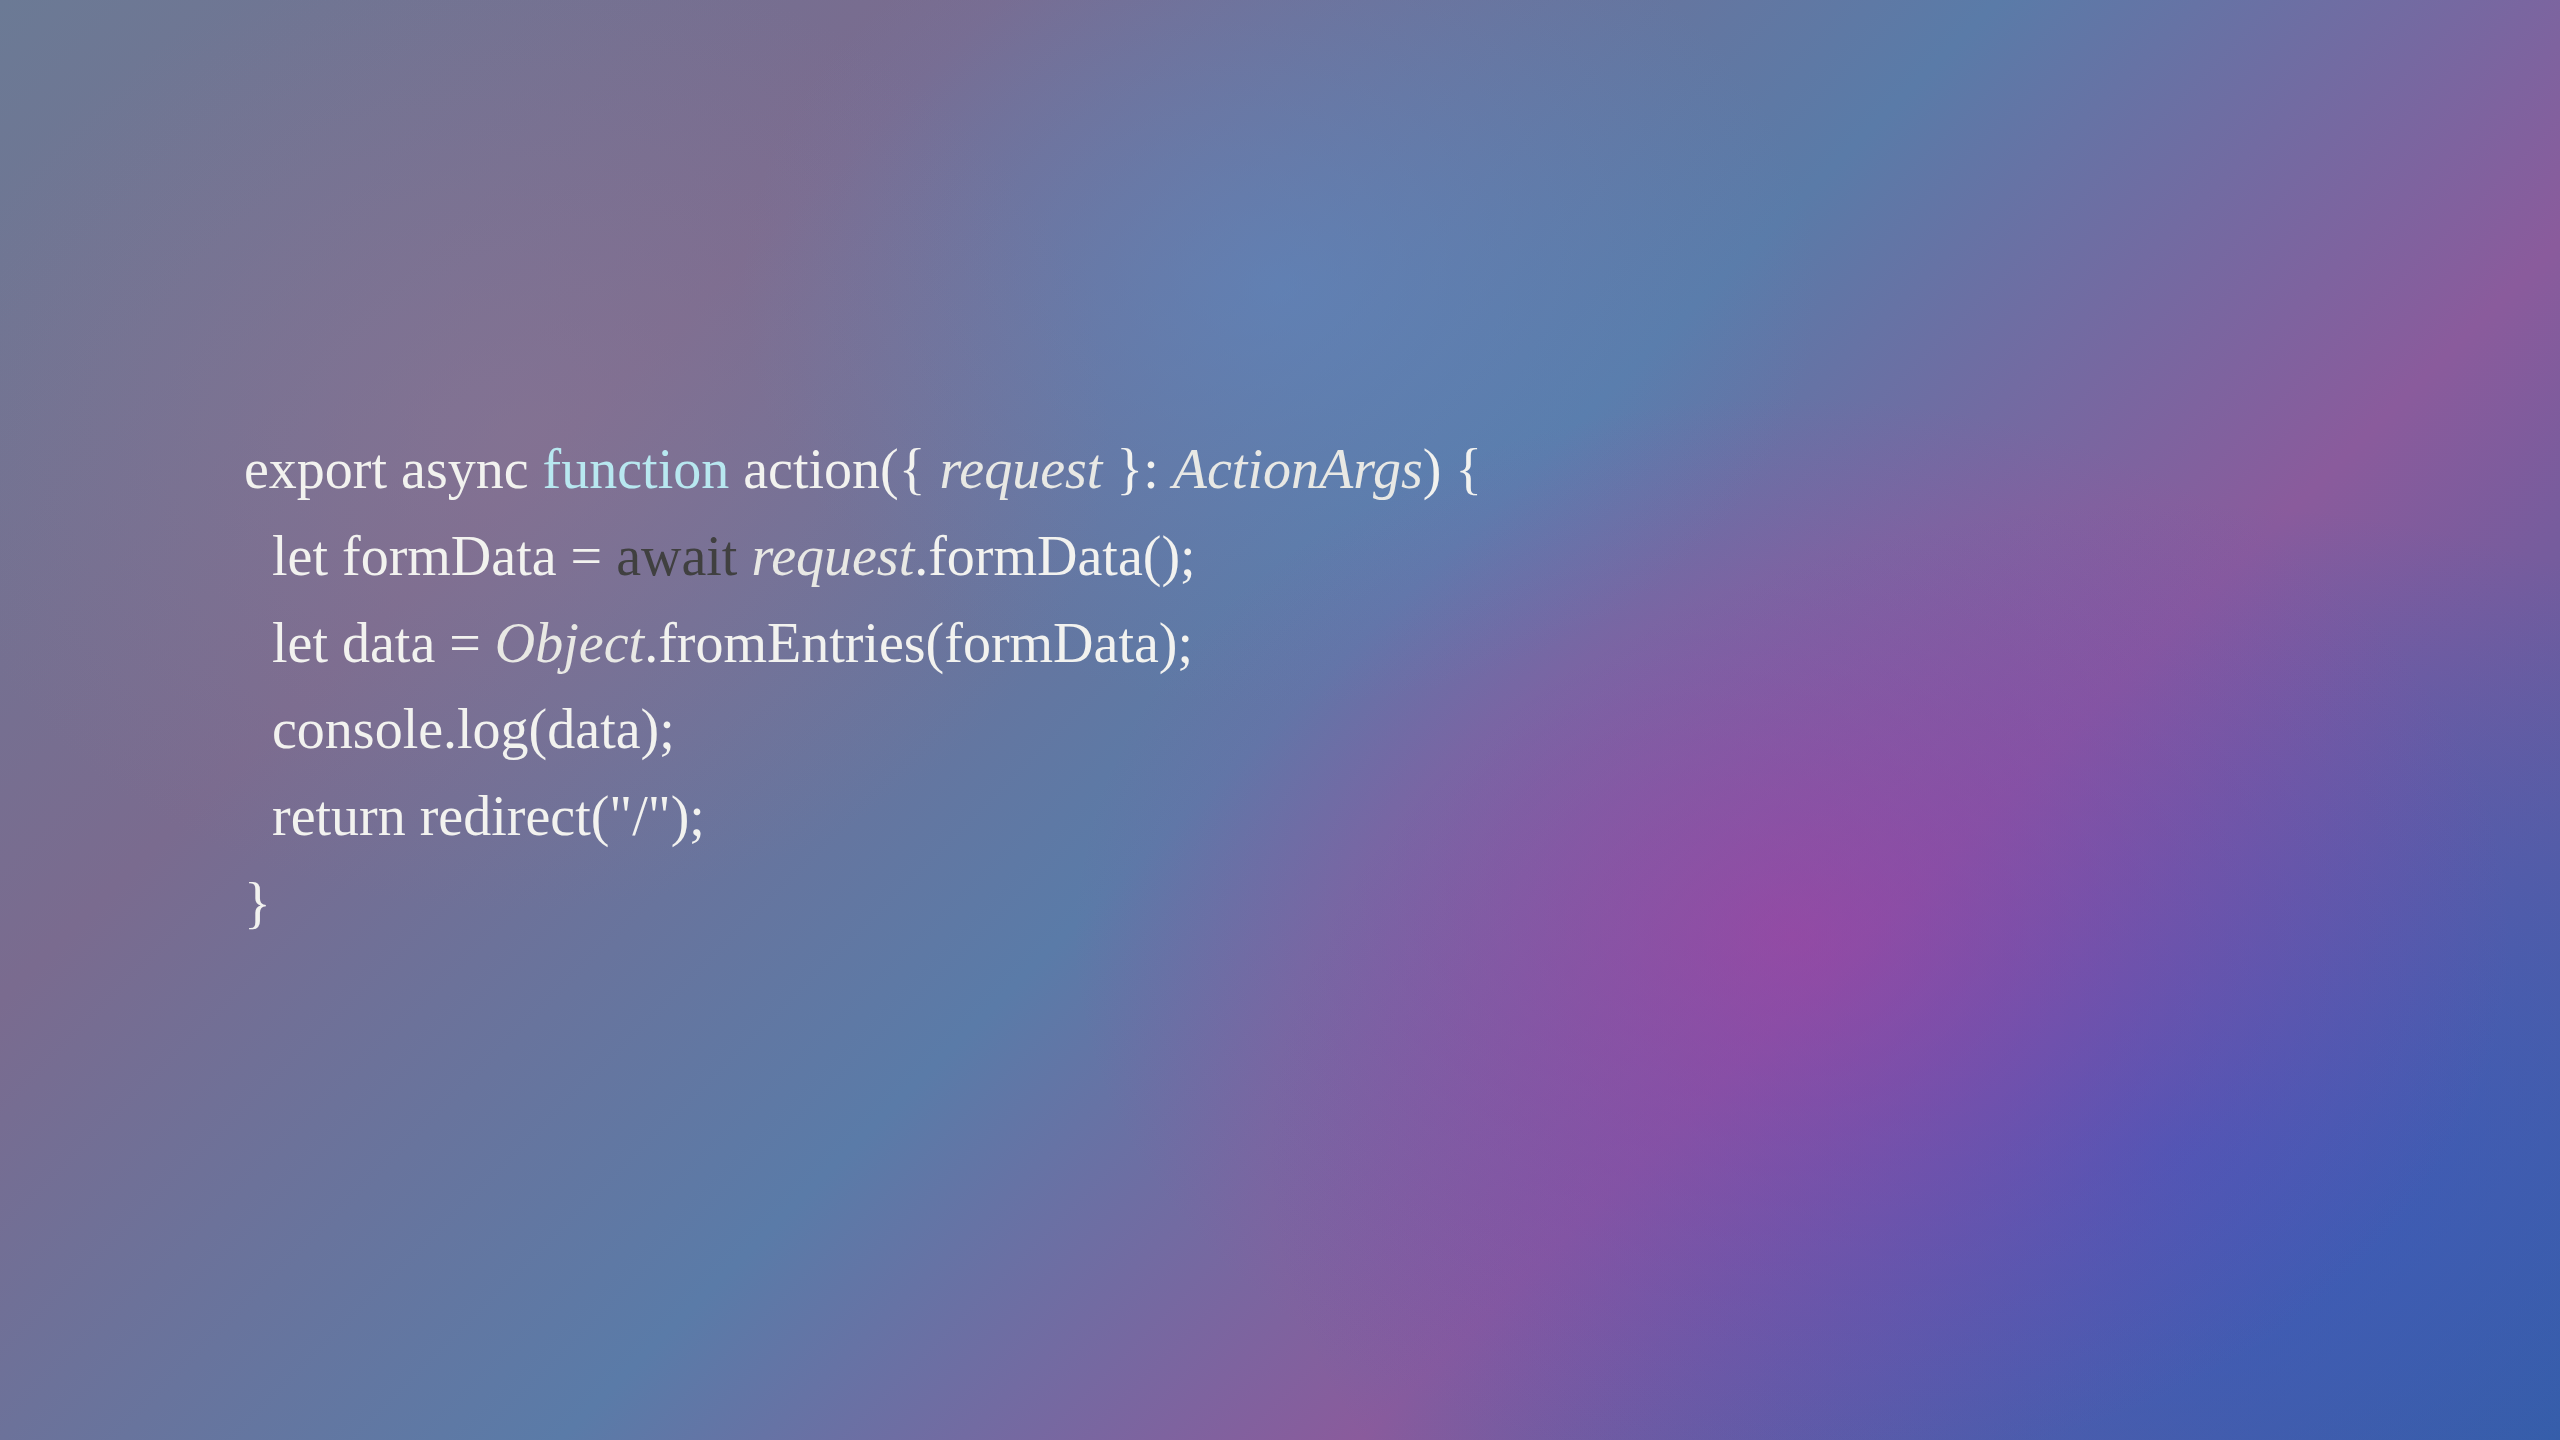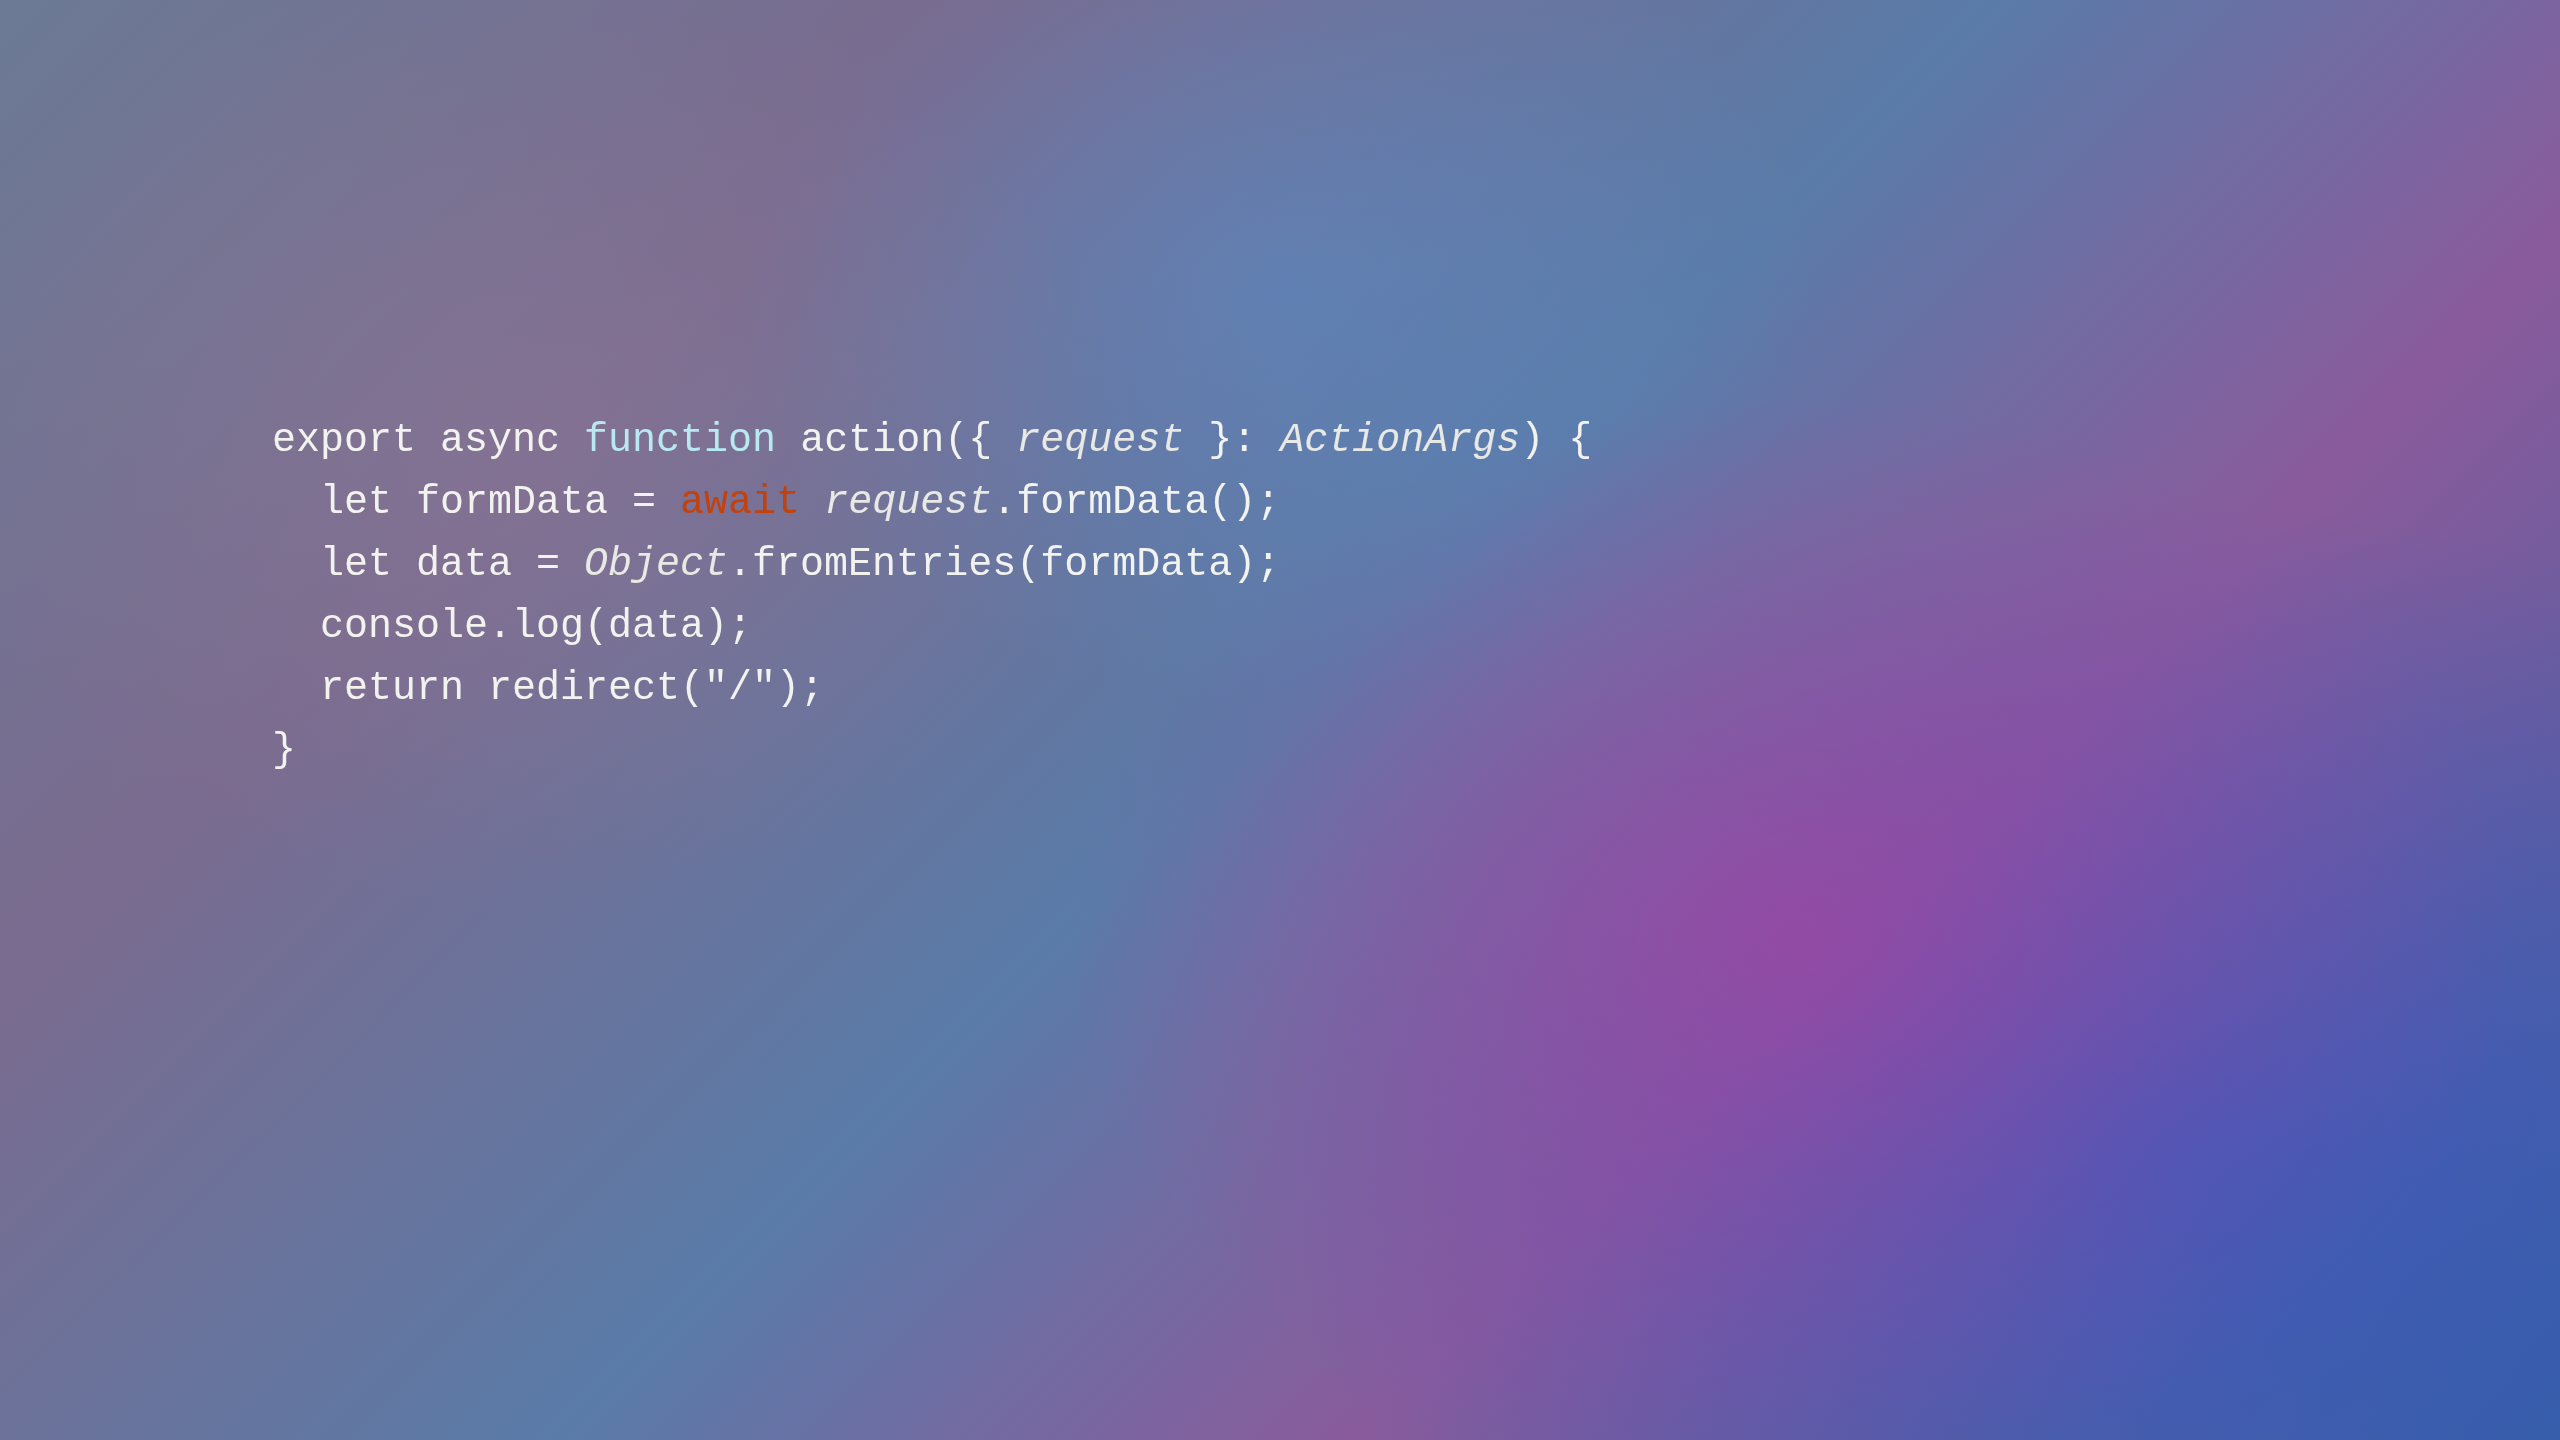--- a/index.html
+++ b/index.html
@@ -9,33 +9,33 @@
       radial-gradient(ellipse 1200px 900px at 70% 65%, rgba(180,60,160,0.55), transparent 60%),
       radial-gradient(ellipse 1400px 1000px at 85% 80%, rgba(40,90,200,0.65), transparent 65%),
       radial-gradient(ellipse 1000px 800px at 20% 30%, rgba(140,120,150,0.5), transparent 60%),
       radial-gradient(ellipse 900px 700px at 50% 20%, rgba(90,140,200,0.5), transparent 60%),
       linear-gradient(135deg,#6b7a95 0%,#7a6b8f 25%,#5a7ba8 50%,#8a5b9c 70%,#3a5fa0 100%);
     overflow:hidden;
     position:relative;
   }
   .code{
     position:absolute;
-    left:272px;
+    left:244px;
     top:370px;
-    font-family:Liberation Mono, monospace;
-    font-size:40px;
+    font-family:Liberation Serif, serif;
+    font-size:56px;
     line-height:1.55;
     color:#f2f2ef;
     white-space:pre;
     font-weight:400;
     letter-spacing:0;
   }
   .kw{color:#f2f2ef;}
   .fn{color:#b8e8f0;}
-  .aw{color:#c2410c;}
+  .aw{color:#404040;}
   .it{font-style:italic;color:#e8e8e4;}
   .str{color:#f2f2ef;}
   .pn{color:#f2f2ef;}
 </style>
 </head>
 <body>
 
 <pre class="code" id="code"><div><span></span><span class="kw">export</span><span class="pn"> </span><span class="kw">async</span><span class="pn"> </span><span class="fn">function</span><span class="pn"> </span><span class="pn">action</span><span class="pn">({ </span><span class="it">request</span><span class="pn"> }: </span><span class="it">ActionArgs</span><span class="pn">) {</span></div><div><span>  </span><span class="kw">let</span><span class="pn"> formData = </span><span class="aw">await</span><span class="pn"> </span><span class="it">request</span><span class="pn">.formData();</span></div><div><span>  </span><span class="kw">let</span><span class="pn"> data = </span><span class="it">Object</span><span class="pn">.fromEntries(formData);</span></div><div><span>  </span><span class="pn">console.log(data);</span></div><div><span></span><span class="pn"></span></div><div><span>  </span><span class="kw">return</span><span class="pn"> redirect(</span><span class="str">"/"</span><span class="pn">);</span></div><div><span></span><span class="pn">}</span></div></pre>
 
 </body></html>

